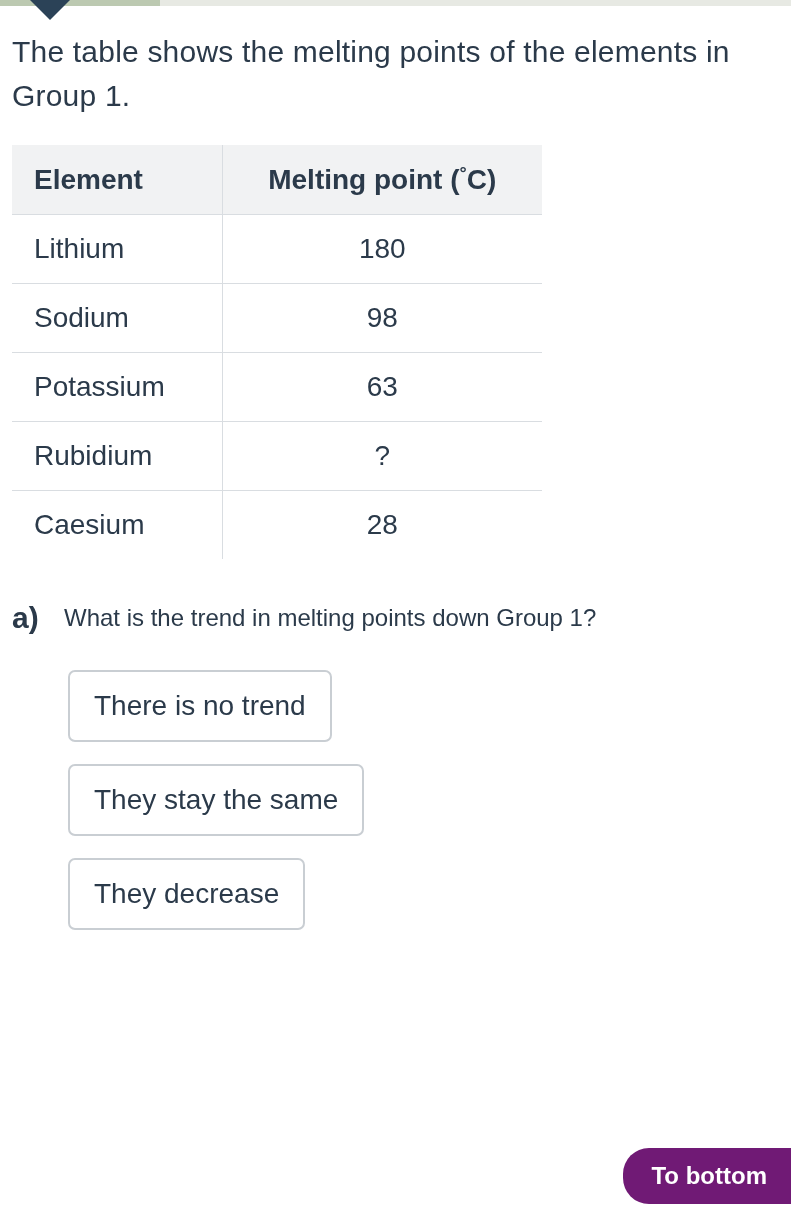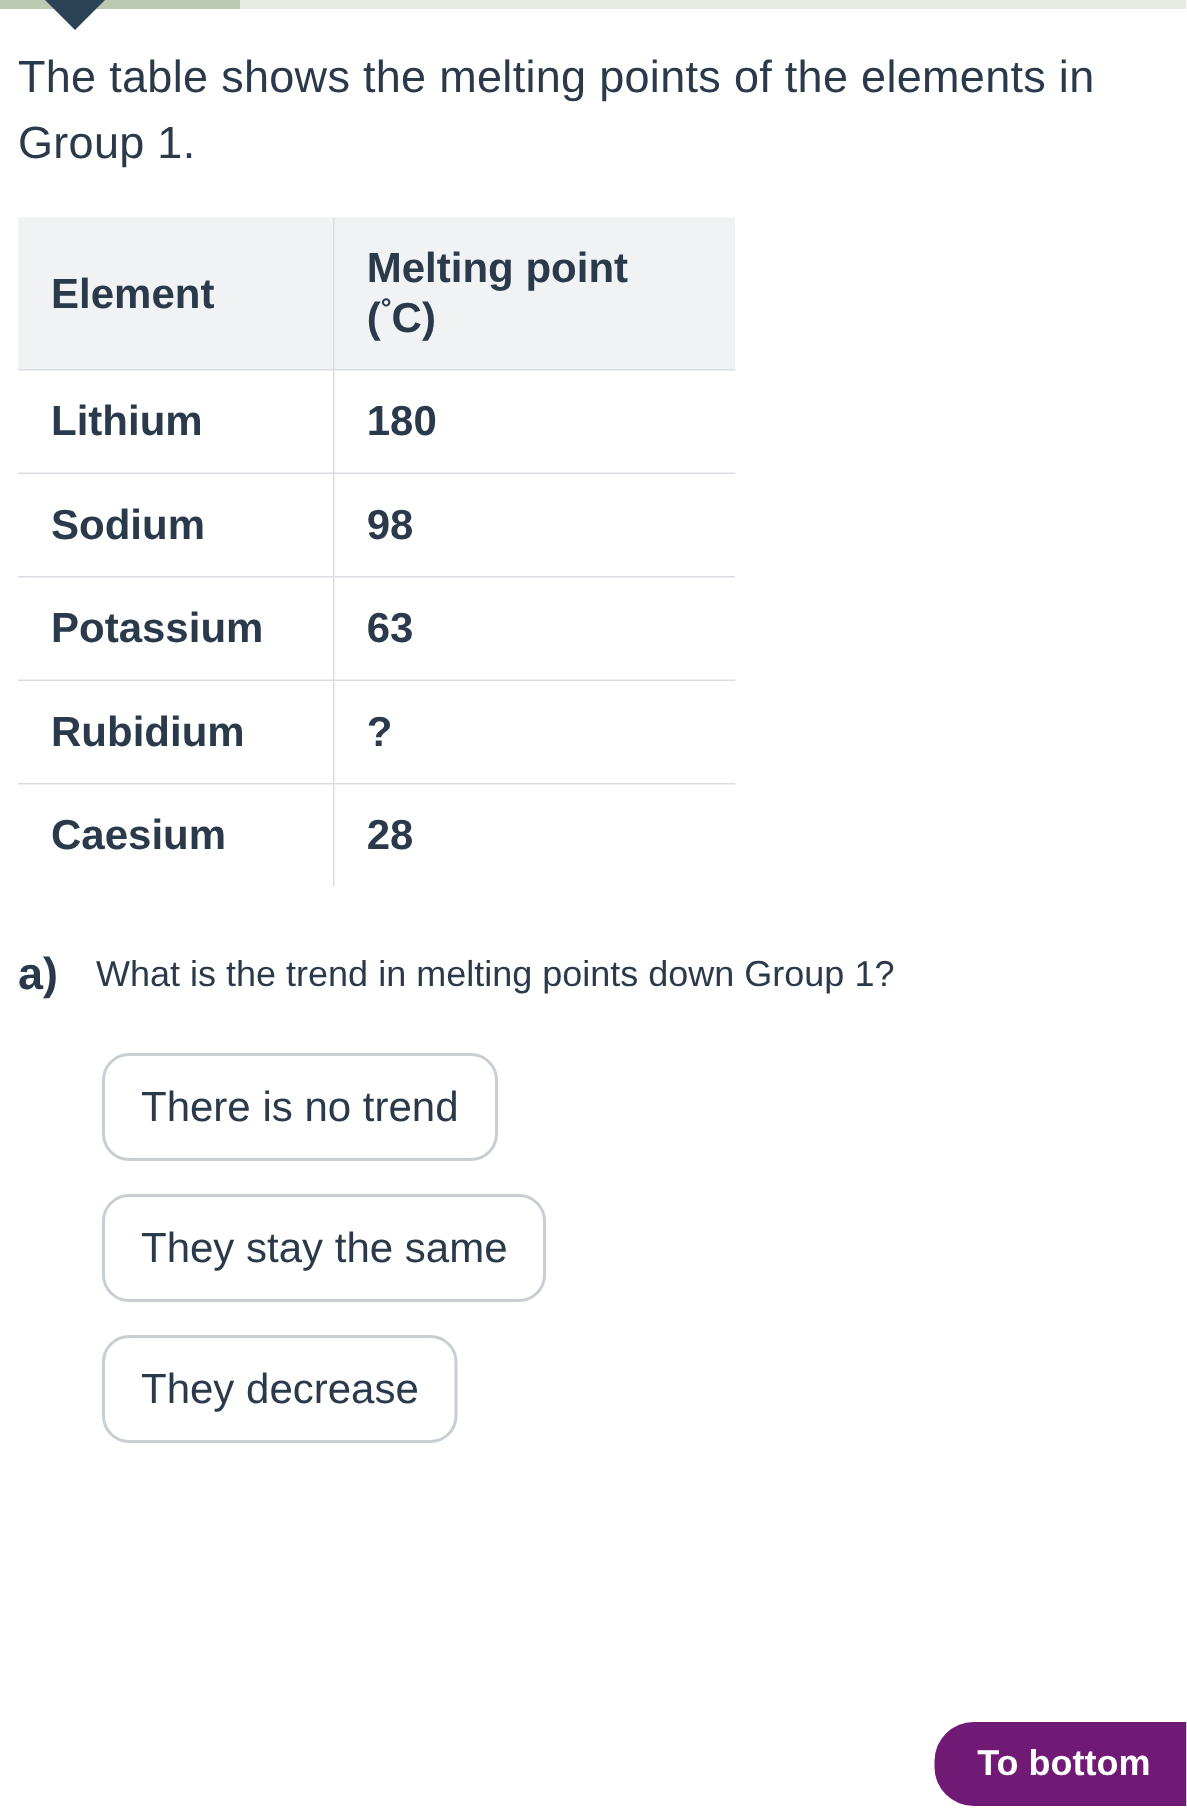--- a/index.html
+++ b/index.html
@@ -6,30 +6,30 @@
   html, body { width: 791px; height: 1212px; font-family: Arial, Helvetica, sans-serif; background: #fff; color: #2b3a4a; }
   .topbar { position: relative; height: 18px; }
   .topbar-bg { position: absolute; top: 0; left: 0; right: 0; height: 6px; background: #e7e9e3; }
   .topbar-accent { position: absolute; top: 0; left: 0; height: 6px; width: 160px; background: #bcc9b1; }
   .pointer { position: absolute; top: 0; left: 30px; width: 0; height: 0; border-left: 20px solid transparent; border-right: 20px solid transparent; border-top: 20px solid #2b4257; }
   .content { padding: 0 12px 0 12px; }
   .intro { font-size: 30px; line-height: 1.45; color: #2b3a4a; margin: 12px 0 28px 0; letter-spacing: 0.2px; }
   table.data { border-collapse: collapse; margin-bottom: 42px; }
   table.data th, table.data td { text-align: left; font-size: 28px; padding: 18px 22px; border-bottom: 1px solid #d9dde1; }
   table.data th { background: #f1f2f3; font-weight: 700; color: #2b3a4a; }
-  table.data td { color: #2b3a4a; font-weight: bold; }
+  table.data td { color: #2b3a4a; }
   table.data th:first-child, table.data td:first-child { border-right: 1px solid #d9dde1; width: 210px; }
-  table.data th:last-child, table.data td:last-child { width: 268px; }
+  table.data th:last-child, table.data td:last-child { width: 320px; text-align: center; }
   table.data tr:last-child td { border-bottom: none; }
   .deg { font-size: 18px; vertical-align: super; }
   .q-row { display: flex; gap: 14px; margin-bottom: 34px; }
   .q-label { font-size: 30px; font-weight: 700; color: #2b3a4a; min-width: 38px; }
   .q-text { font-size: 24px; line-height: 1.45; color: #2b3a4a; }
   .options { padding-left: 56px; display: flex; flex-wrap: wrap; gap: 22px 28px; align-items: flex-start; }
-  .opt { border: 2px solid #c9ced3; border-radius: 18px; padding: 18px 24px; font-size: 28px; color: #2b3a4a; background: #fff; cursor: pointer; display: inline-block; }
+  .opt { border: 2px solid #c9ced3; border-radius: 7px; padding: 18px 24px; font-size: 28px; color: #2b3a4a; background: #fff; cursor: pointer; display: inline-block; }
   .opt-cut { border-right: none; border-top-right-radius: 0; border-bottom-right-radius: 0; padding-right: 14px; }
   .bottom-btn { position: absolute; right: 0; bottom: 8px; background: #701a75; color: #fff; font-size: 24px; font-weight: 600; padding: 14px 24px 14px 28px; border-top-left-radius: 26px; border-bottom-left-radius: 26px; border: none; cursor: pointer; display: flex; align-items: center; gap: 10px; }
   .page { position: relative; width: 791px; height: 1212px; overflow: hidden; }
   .row3 { display:flex; gap:28px; width:100%; }
   .spacer { flex:1; }
 </style>
 </head>
 <body>
 <div class="page">
 

